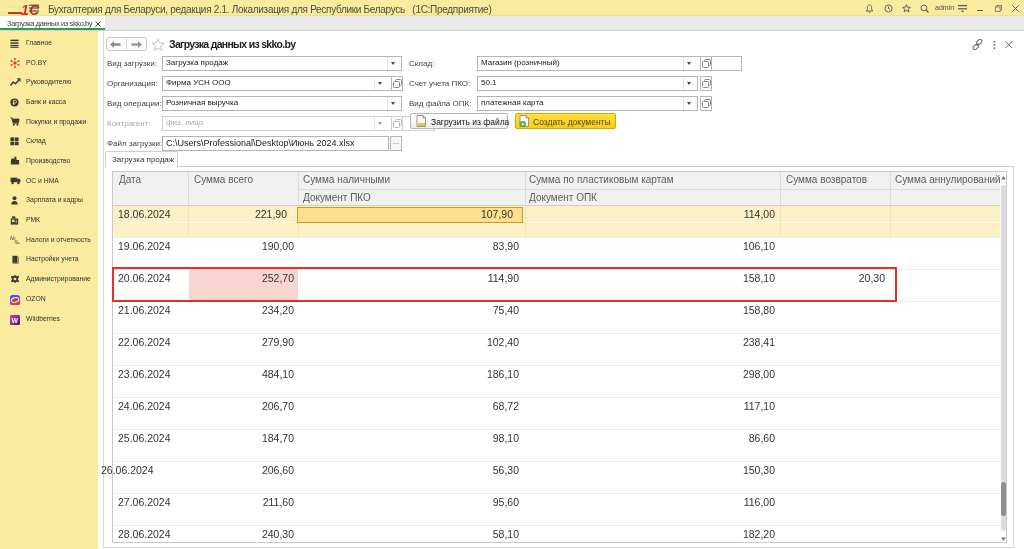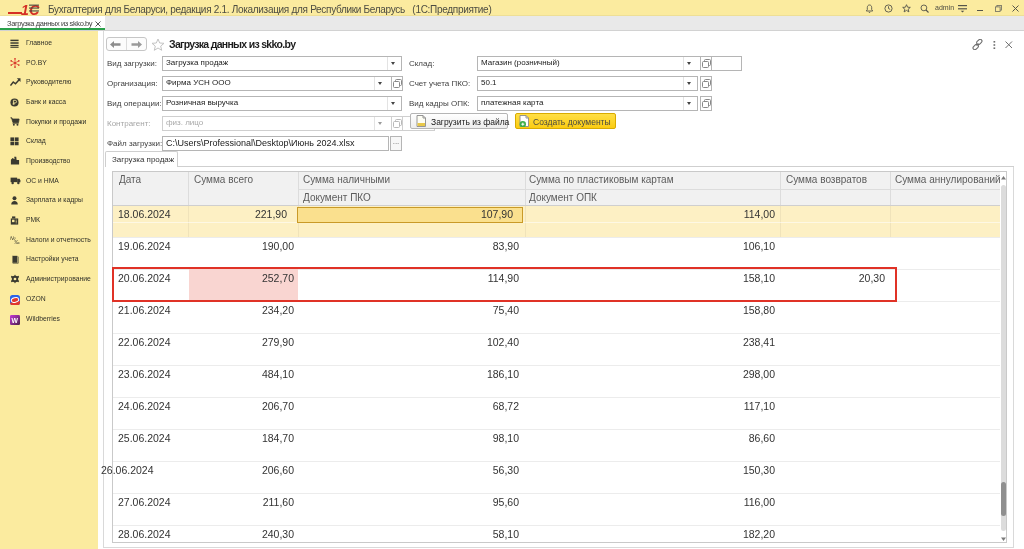--- a/index.html
+++ b/index.html
@@ -256,21 +256,21 @@
   </svg>
 <div class="lbl" style="left:409px;top:78.5px;color:#3f3f3f">Счет учета ПКО:</div>
 <div class="inp" style="left:477px;top:76px;width:221px;border-color:#b5b5b5;color:#1a1a1a">50.1</div>
 <div class="abs" style="left:683px;top:77px;width:1px;height:13px;background:#e3e3e3"></div>
 <div class="arr" style="left:687px;top:82px;border-top-color:#444"></div>
 <div class="sq" style="left:700px;top:76px;border-color:#b5b5b5"></div>
 <svg class="abs" style="left:702px;top:79px" width="9" height="9" fill="none" stroke="#888" stroke-width="1">
     <rect x="2.5" y="0.5" width="6" height="6" rx="1"></rect>
     <rect x="0.5" y="2.5" width="6" height="6" rx="1" fill="#fff"></rect>
   </svg>
-<div class="lbl" style="left:409px;top:98.5px;color:#3f3f3f">Вид кадры ОПК:</div>
+<div class="lbl" style="left:409px;top:98.5px;color:#3f3f3f">Вид файла ОПК:</div>
 <div class="inp" style="left:477px;top:96px;width:221px;border-color:#b5b5b5;color:#1a1a1a">платежная карта</div>
 <div class="abs" style="left:683px;top:97px;width:1px;height:13px;background:#e3e3e3"></div>
 <div class="arr" style="left:687px;top:102px;border-top-color:#444"></div>
 <div class="sq" style="left:700px;top:96px;border-color:#b5b5b5"></div>
 <svg class="abs" style="left:702px;top:99px" width="9" height="9" fill="none" stroke="#888" stroke-width="1">
     <rect x="2.5" y="0.5" width="6" height="6" rx="1"></rect>
     <rect x="0.5" y="2.5" width="6" height="6" rx="1" fill="#fff"></rect>
   </svg>
 <div class="abs" style="left:410px;top:113px;width:98px;height:16px;background:linear-gradient(#fff,#ededed);border:1px solid #b5b5b5;border-radius:2px"></div>
 <svg class="abs" style="left:416px;top:115px" width="11" height="12">

